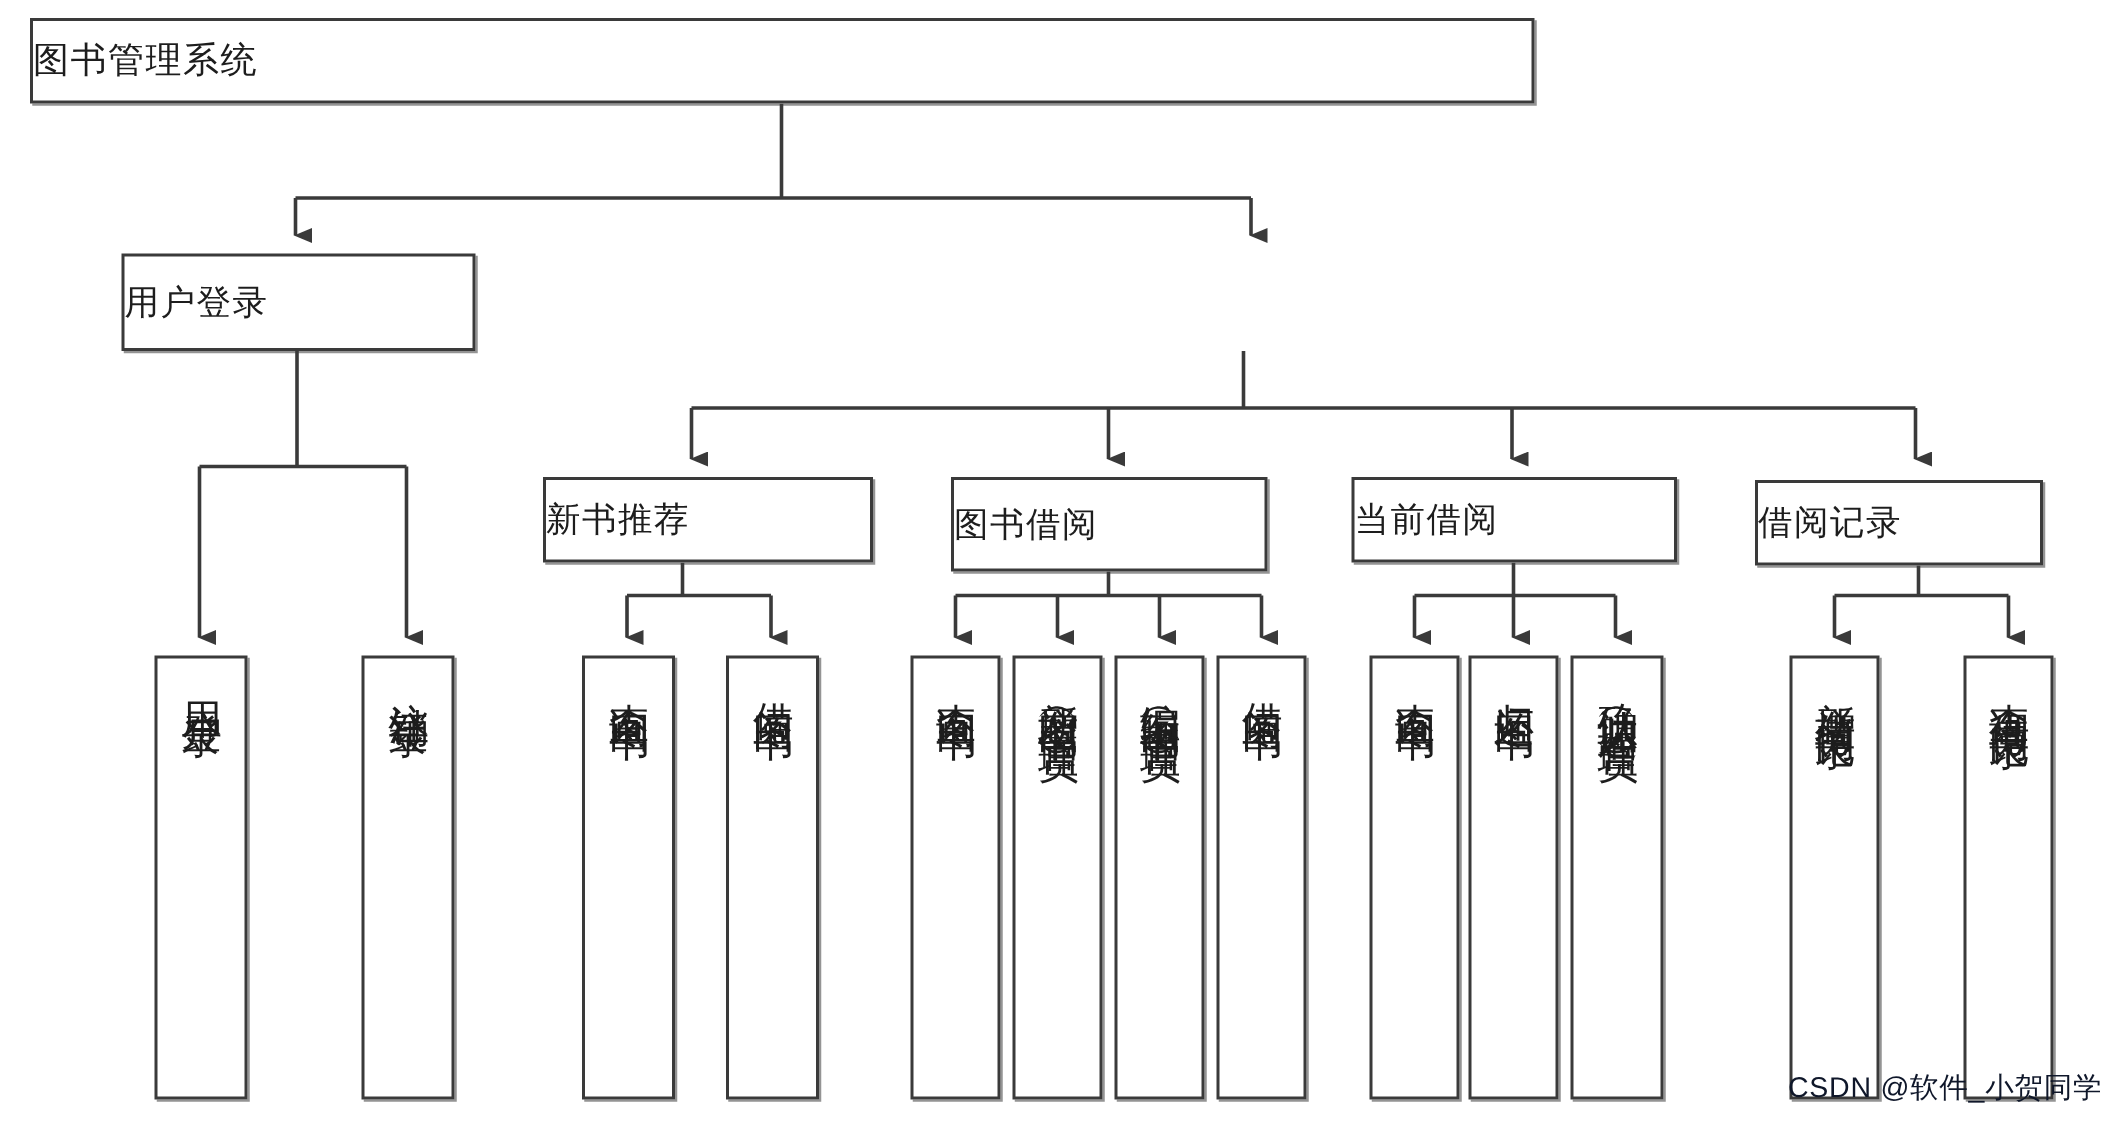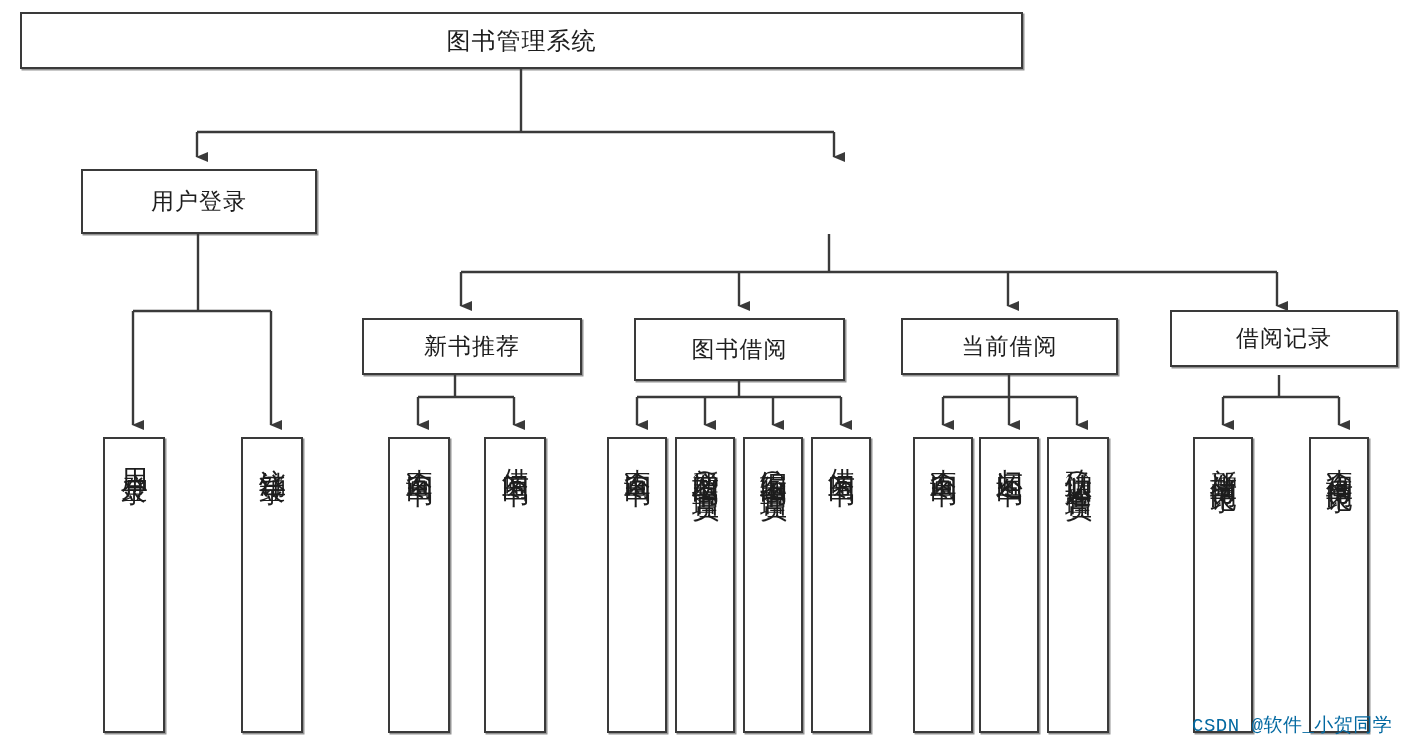--- a/index.html
+++ b/index.html
@@ -14,21 +14,21 @@
   #wires{position:absolute;left:0;top:0;width:1405px;height:747px;pointer-events:none;}
 
   .node{
     position:absolute;
     box-sizing:border-box;
     background:#ffffff;
     border:2px solid #3a3a3a;
     box-shadow:1.5px 1.5px 0 0 rgba(60,60,60,0.55);
     display:flex;
     align-items:center;
-    justify-content:center;
+    justify-content:flex-start;
     color:#1d1d1d;
   }
   .node .lbl{
     display:block;
     text-align:center;
     line-height:1.05;
     white-space:nowrap;
     letter-spacing:1px;
   }
   
@@ -44,24 +44,24 @@
     line-height:1.0;
     letter-spacing:4px;
     white-space:nowrap;
     margin:0 auto;
   }
 
   .watermark{
     position:absolute;
     left:1192px;top:712px;
     font-size:19px;
-    color:#0369a1;
+    color:#0f172a;
     letter-spacing:0.5px;
     white-space:nowrap;
-    font-family:Liberation Mono, monospace;
+    font-family:Liberation Sans, sans-serif;
   }
 </style>
 </head>
 <body>
 
 <div id="stage">
 
   <svg id="wires" viewBox="0 0 1405 747" xmlns="http://www.w3.org/2000/svg">
     <defs>
       <marker id="arw" markerWidth="10" markerHeight="12" refX="5" refY="11" orient="auto" markerUnits="userSpaceOnUse">
@@ -122,21 +122,21 @@
 
   <div class="node h" style="left:362px;top:318px;width:220px;height:57px;">
     <span class="lbl">新书推荐</span>
   </div>
   <div class="node h" style="left:634px;top:318px;width:211px;height:63px;">
     <span class="lbl">图书借阅</span>
   </div>
   <div class="node h" style="left:901px;top:318px;width:217px;height:57px;">
     <span class="lbl">当前借阅</span>
   </div>
-  <div class="node h" style="left:1170px;top:310px;width:228px;height:57px;">
+  <div class="node h" style="left:1170px;top:320px;width:192px;height:57px;">
     <span class="lbl">借阅记录</span>
   </div>
 
   <div class="node v" style="left:103px;top:437px;width:62px;height:296px;">
     <span class="lbl">用户登录</span>
   </div>
   <div class="node v" style="left:241px;top:437px;width:62px;height:296px;">
     <span class="lbl">注销登录</span>
   </div>
 

